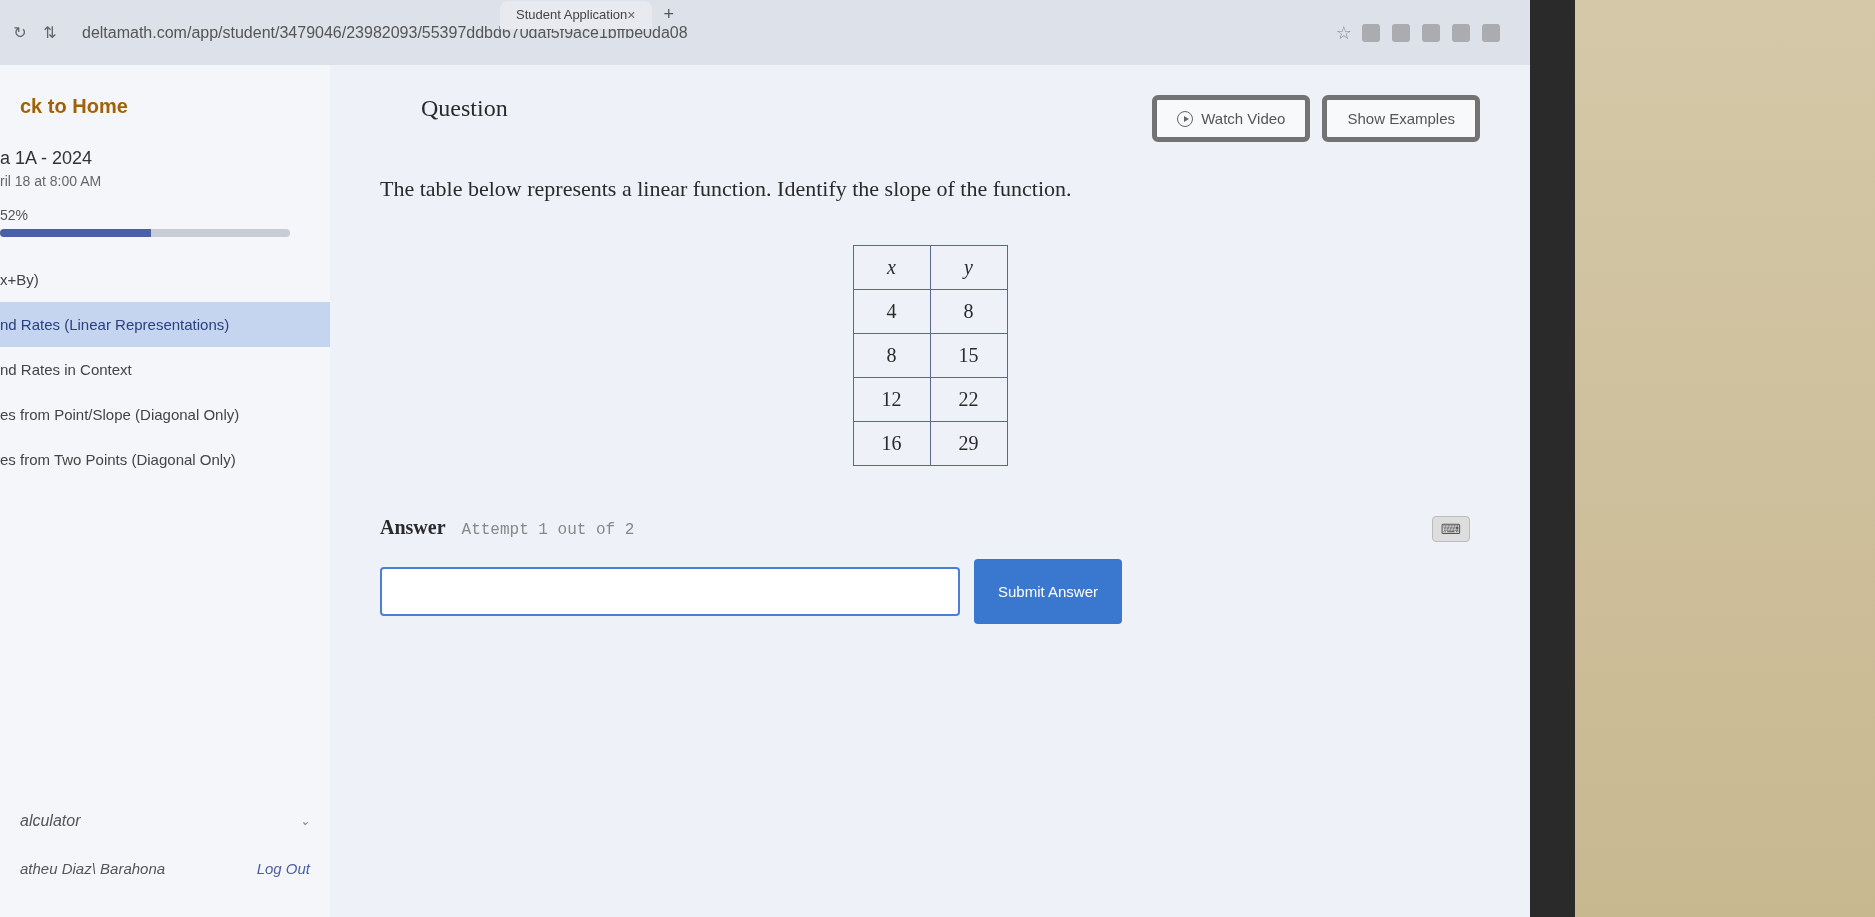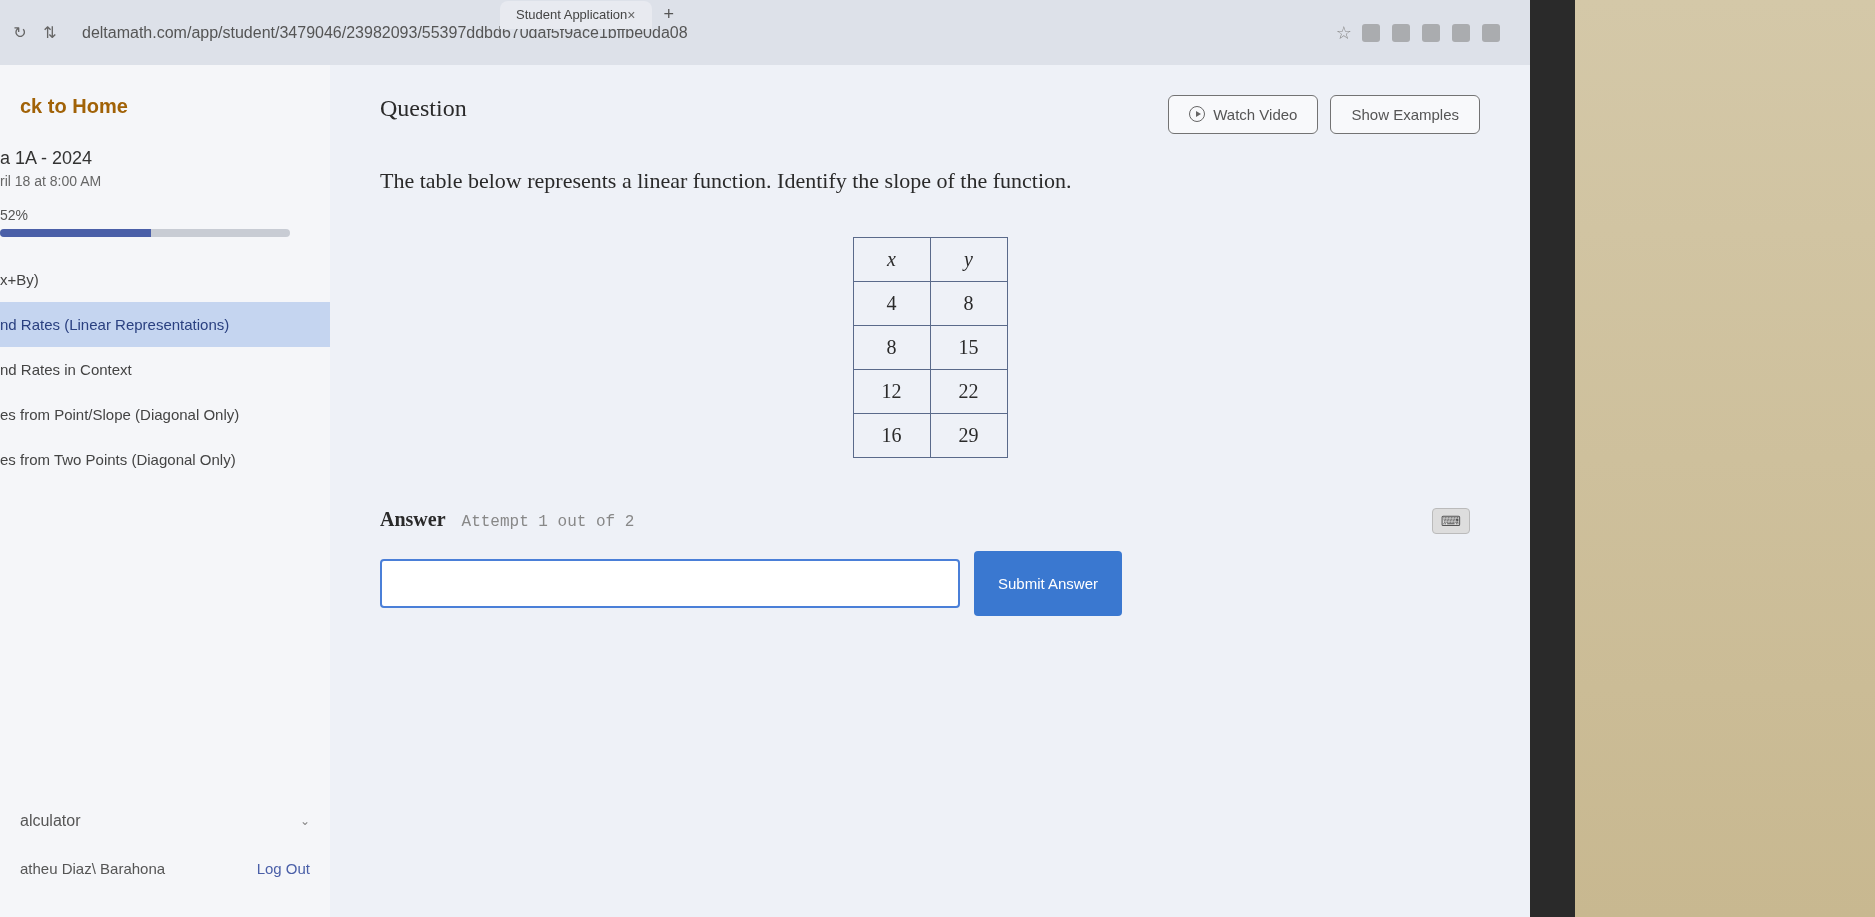--- a/index.html
+++ b/index.html
@@ -153,20 +153,21 @@
       font-size: 15px;
       cursor: pointer;
     }
     .skill-item.active {
       background: #c5d5f0;
       color: #2a4080;
     }
     .sidebar-footer {
       margin-top: auto;
       padding: 20px;
+      font-style: italic;
     }
     .calc-link {
       color: #555;
       font-size: 16px;
       padding: 10px 0;
       display: flex;
       align-items: center;
       justify-content: space-between;
     }
     .chevron { color: #888; font-size: 12px; }
@@ -187,34 +188,36 @@
     .question-header {
       display: flex;
       justify-content: space-between;
       align-items: flex-start;
       margin-bottom: 30px;
     }
     .q-title {
       font-size: 24px;
       font-family: Georgia, serif;
       color: #2a2a2a;
+      margin-left: 41px;
     }
     .q-actions {
       display: flex;
       gap: 12px;
     }
     .action-btn {
       padding: 10px 20px;
-      border: 1px solid #737373;
+      border: 5px solid #737373;
       border-radius: 6px;
       background: #f8f9fb;
       color: #555;
       font-size: 15px;
       cursor: pointer;
       display: flex;
+      align-items: center;
       gap: 8px;
     }
     .play-circle {
       width: 16px;
       height: 16px;
       border: 1.5px solid #666;
       border-radius: 50%;
       display: flex;
       align-items: center;
       justify-content: center;

